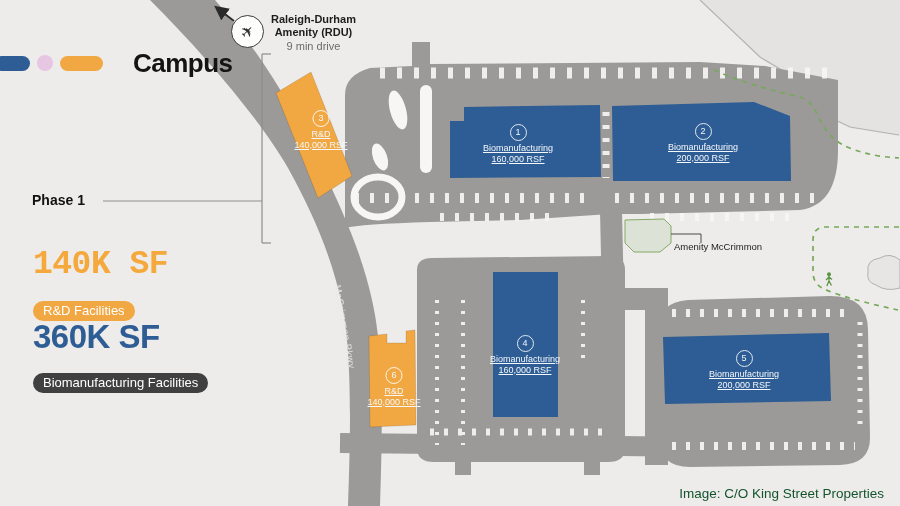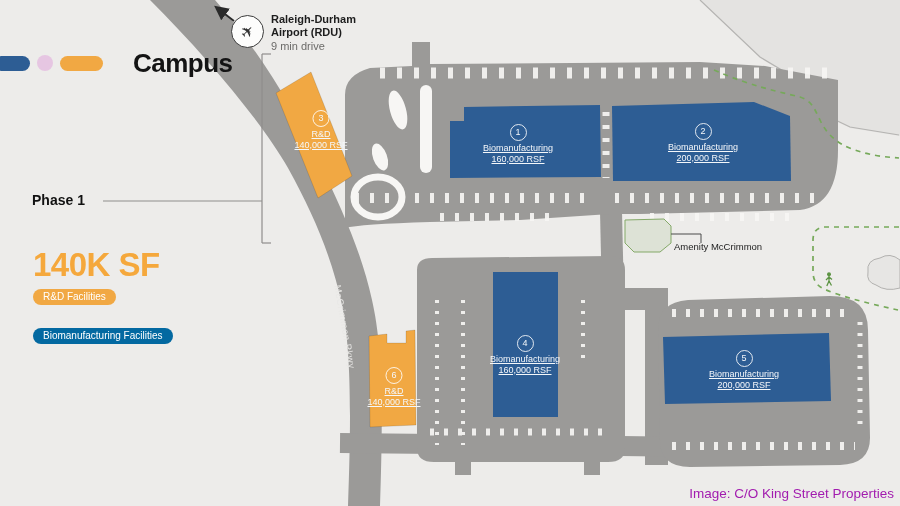--- a/index.html
+++ b/index.html
@@ -18,46 +18,46 @@
   .pill-pink{width:16px;height:16px;border-radius:50%;background:#e6c6e2;margin-left:7px;}
   .pill-orange{width:43px;background:#f1a843;margin-left:7px;}
   .campus{margin:0 0 0 30px;font-size:26px;font-weight:bold;color:#141414;letter-spacing:-.5px;line-height:1;}
 
   
   .plane-circle{
     position:absolute;left:231px;top:15px;width:31px;height:31px;border-radius:50%;
     background:#fdfdfc;border:1.6px solid #3b3b3b;display:flex;align-items:center;justify-content:center;
   }
   .plane{font-size:16px;color:#333;transform:rotate(-45deg);line-height:1;}
-  .airport-text{position:absolute;left:271px;top:13px;line-height:1.22;}
+  .airport-text{position:absolute;left:271px;top:13px;line-height:1.22;text-align:center;}
   .ap-bold{font-size:11px;font-weight:bold;color:#1d1d1d;}
   .ap-sub{font-size:11px;color:#6c6b69;}
 
   
   .phase-label{position:absolute;left:32px;top:192px;font-size:14px;font-weight:bold;color:#111;}
   .stat{position:absolute;left:33px;}
   .stat-value{font-size:33px;font-weight:bold;line-height:1;letter-spacing:-.5px;}
-  .v-orange{color:#f5a83c;}
+  .v-orange{color:#f5a83c;font-family:Liberation Mono, monospace;}
   .v-blue{color:#2d5d94;}
-  .stat-badge{display:inline-block;margin-top:8px;padding:2px 10px 3px;border-radius:10px;
-    font-size:10px;color:#fff;white-space:nowrap;}
+  .stat-badge{display:inline-block;margin-top:20px;padding:2px 10px 3px;border-radius:10px;
+    font-size:13px;color:#fff;white-space:nowrap;}
   .b-orange{background:#f1a843;}
-  .b-blue{background:#0369a1;}
+  .b-blue{background:#404040;}
 
   
   .bldg-label{position:absolute;transform:translateX(-50%);text-align:center;color:#f4f7fa;white-space:nowrap;}
   .bnum{display:inline-block;width:15px;height:15px;line-height:15px;border:1px solid rgba(255,255,255,.85);
     border-radius:50%;font-size:9px;margin-bottom:2px;}
   .btype,.bsize{font-size:9px;line-height:1.18;text-decoration:underline;}
 
   
   .road-label{position:absolute;left:343px;top:284px;transform:rotate(80deg);transform-origin:0 0;
     font-size:9.5px;color:#e9e8e6;letter-spacing:.6px;white-space:nowrap;}
   .amenity-label{position:absolute;left:674px;top:241px;font-size:9.5px;color:#232323;white-space:nowrap;}
-  .credit{position:absolute;right:6px;bottom:5px;font-size:13.5px;color:#a21caf;}
+  .credit{position:absolute;right:16px;bottom:5px;font-size:13.5px;color:#14532d;}
 </style>
 </head>
 <body>
 
 <div class="stage">
 
   <svg width="900" height="506" viewBox="0 0 900 506">
     <defs>
       <marker id="arrowhead" markerWidth="9" markerHeight="9" refX="6" refY="4" orient="auto">
         <path d="M0,0 L8,4 L0,8 Z" fill="#2a2a2a"></path>
@@ -150,31 +150,32 @@
     <span class="pill-pink"></span>
     <span class="pill pill-orange"></span>
     <h1 class="campus">Campus</h1>
   </div>
 
   <div class="plane-circle">
       <span class="plane">✈</span>
     </div>
   <div class="airport-text">
     <div class="ap-bold">Raleigh-Durham</div>
-    <div class="ap-bold">Airport (RDU)</div>
+    <div class="ap-bold">Amenity (RDU)</div>
     <div class="ap-sub">9 min drive</div>
   </div>
 
   <div class="phase-label">Phase 1</div>
 
   <div class="stat" style="top:248px;">
     <div class="stat-value v-orange">140K SF</div>
     <div class="stat-badge b-orange">R&amp;D Facilities</div>
   </div>
   <div class="stat" style="top:320px;">
+    <div class="stat-value v-blue">360K SF</div>
     <div class="stat-badge b-blue">Biomanufacturing Facilities</div>
   </div>
 
   <div class="bldg-label" style="left:518px;top:121px;">
     <div class="bnum">1</div>
     <div class="btype">Biomanufacturing</div>
     <div class="bsize">160,000 RSF</div>
   </div>
   <div class="bldg-label" style="left:703px;top:120px;">
     <div class="bnum">2</div>

